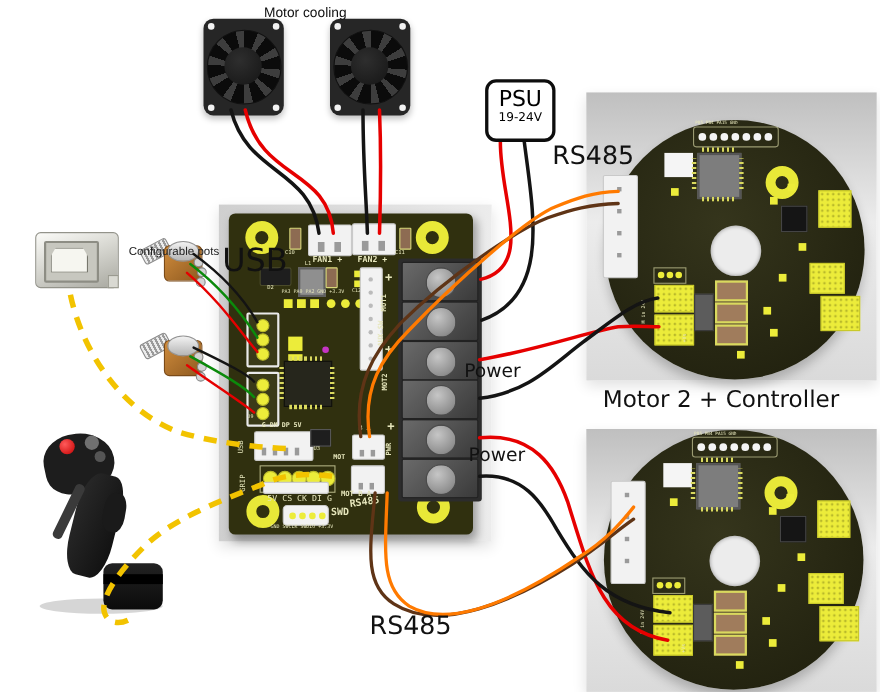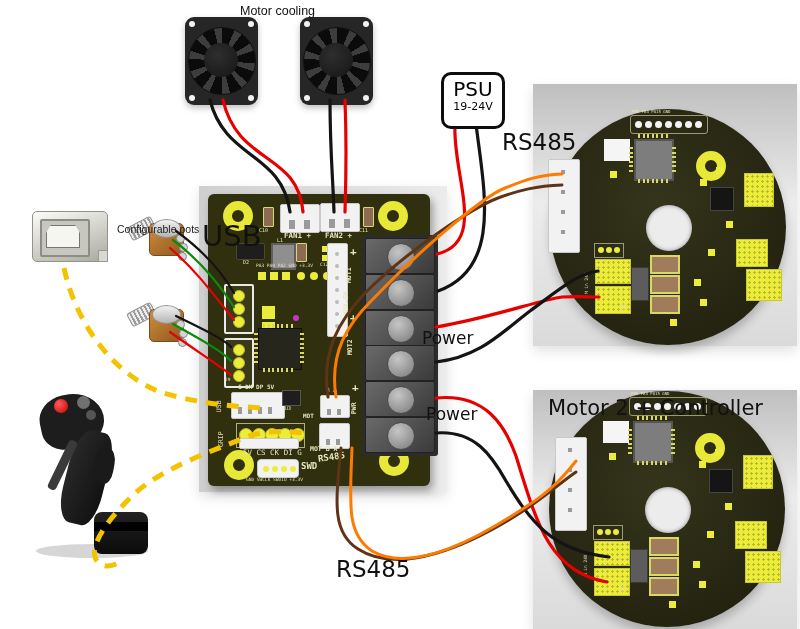--- a/index.html
+++ b/index.html
@@ -404,20 +404,20 @@
     <path d="M302,433 C275,429 252,433 237,441 C195,457 153,474 129,499 C107,521 91,544 95,557 C98,567 109,568 118,563" stroke-width="5" stroke-dasharray="12 9" stroke="#f2c300"></path>
   </svg>
 
   <div class="psu-box">
     <div style="font-size:20px;line-height:24px;margin-top:2px;">PSU</div>
     <div style="font-size:11px;line-height:12px;">19-24V</div>
   </div>
 
   <div class="lbl cap-lbl" style="left:240px;top:4px;font-size:12.5px;">Motor cooling</div>
   <div class="lbl cap-lbl" style="left:117px;top:198px;font-size:10.5px;color:#222;margin-top:25px;">Configurable pots</div>
-  <div class="lbl" style="left:548px;top:351px;font-size:21px;z-index:40;margin-top:45px;">Motor 2 + Controller</div>
+  <div class="lbl" style="left:548px;top:351px;font-size:21px;z-index:40;">Motor 2 + Controller</div>
   <div class="lbl" style="left:502px;top:129px;font-size:23px;z-index:40;">RS485</div>
   <div class="lbl" style="left:336px;top:556px;font-size:23px;z-index:40;">RS485</div>
   <div class="lbl" style="left:422px;top:328px;font-size:17px;z-index:40;">Power</div>
   <div class="lbl" style="left:426px;top:404px;font-size:17px;z-index:40;">Power</div>
   <div class="lbl" style="left:202px;top:219px;font-size:29px;z-index:40;">USB</div>
 
 </div>
 
 </body></html>

